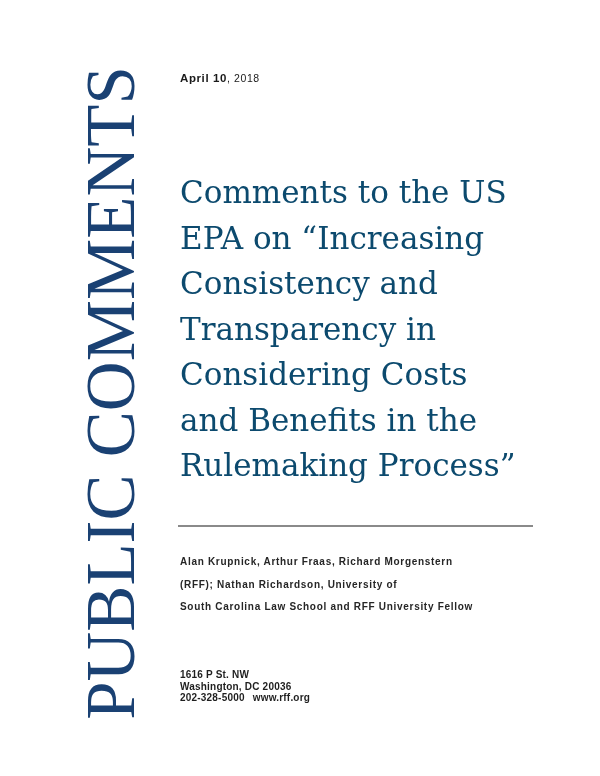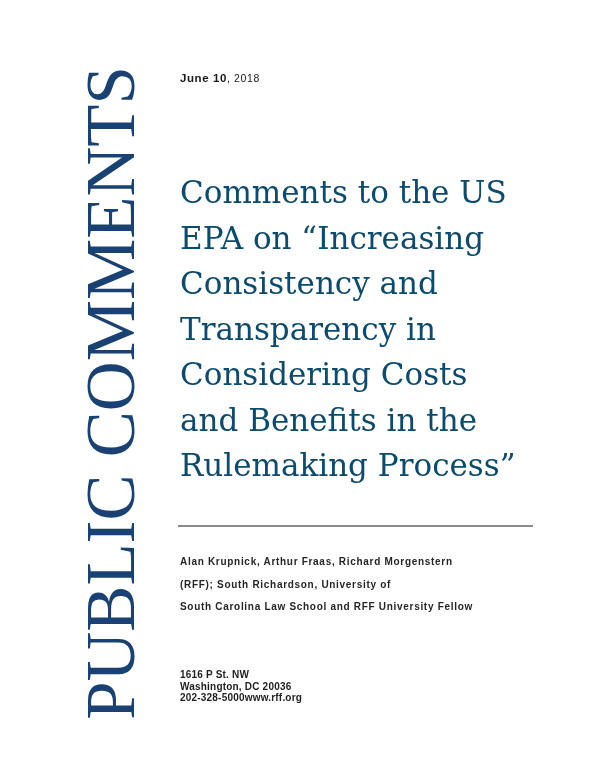--- a/index.html
+++ b/index.html
@@ -91,21 +91,21 @@
     position: absolute;
     left: 180px;
     top: 669px;
     font-weight: 700;
     font-size: 10px;
     line-height: 11.5px;
     letter-spacing: 0.2px;
     color: #1f1f1f;
   }
   .address .site {
-    margin-left: 0;
+    margin-left: 8px;
   }
 
   
   .logo {
     position: absolute;
     left: 446px;
     top: 608px;
     width: 110px;
     text-align: center;
   }
@@ -132,38 +132,38 @@
   }
 </style>
 </head>
 <body>
 
 <div class="page">
 
   <div class="banner">PUBLIC COMMENTS</div>
 
   <div class="date">
-    <span class="date-bold">June 10</span><span class="date-year">, 2018</span>
+    <span class="date-bold">April 10</span><span class="date-year">, 2018</span>
   </div>
 
   <div class="title">
     <div>Comments to the US</div>
     <div>EPA on “Increasing</div>
     <div>Consistency and</div>
     <div>Transparency in</div>
     <div>Considering Costs</div>
     <div>and Benefits in the</div>
     <div>Rulemaking Process”</div>
   </div>
 
   <div class="rule"></div>
 
   <div class="authors">
     <div>Alan Krupnick, Arthur Fraas, Richard Morgenstern</div>
-    <div>(RFF); South Richardson, University of</div>
+    <div>(RFF); Nathan Richardson, University of</div>
     <div>South Carolina Law School and RFF University Fellow</div>
   </div>
 
   <div class="address">
     <div>1616 P St. NW</div>
     <div>Washington, DC 20036</div>
     <div>
       <span>202-328-5000</span><span class="site">www.rff.org</span>
     </div>
   </div>

